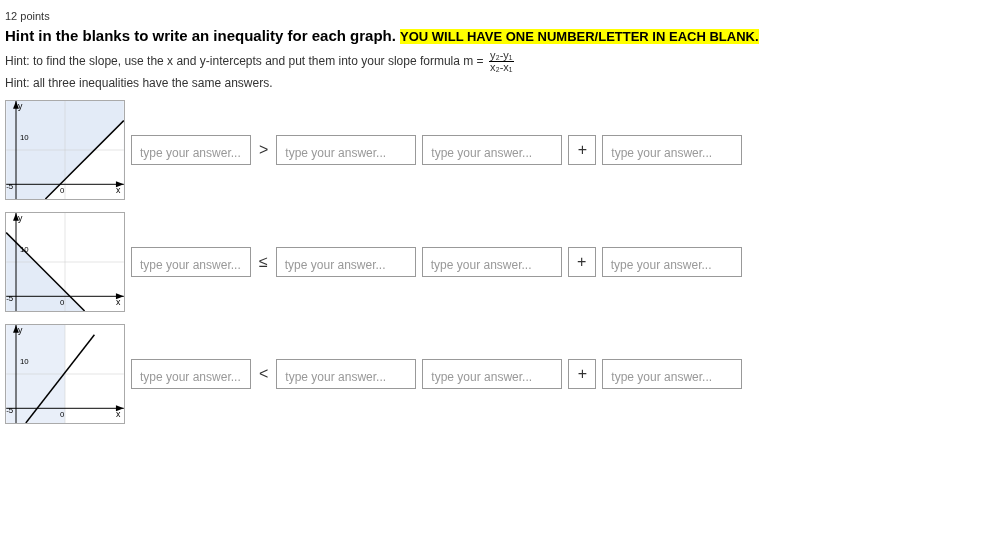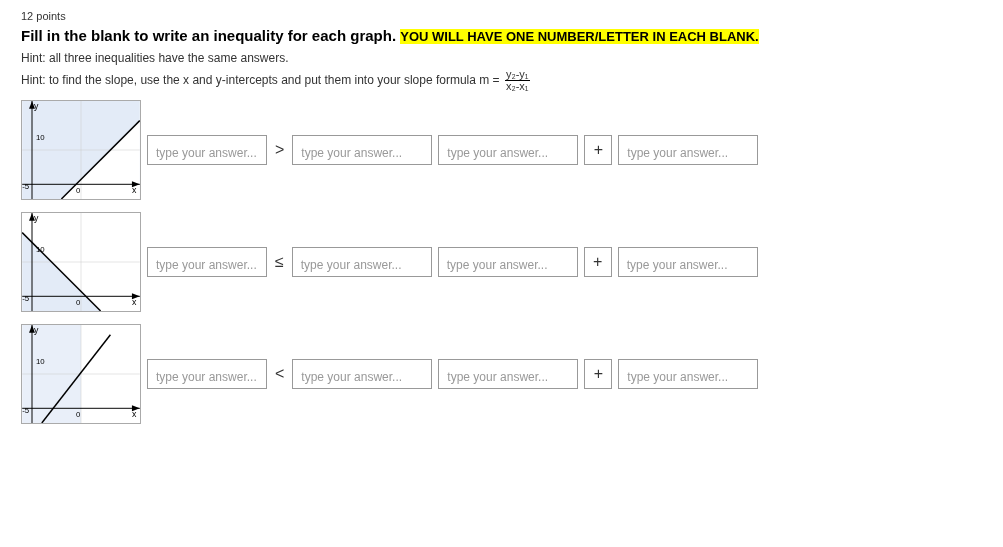--- a/index.html
+++ b/index.html
@@ -10,21 +10,21 @@
       color: #000;
       width: 1003px;
       min-height: 547px;
       overflow: hidden;
     }
 
     .page-container {
       background: #fff;
       width: 1003px;
       min-height: 547px;
-      padding: 10px 21px;
+      padding: 10px 5px;
       position: relative;
     }
 
     .points-label {
       font-size: 11px;
       color: #333;
       margin-bottom: 4px;
     }
 
     .question-title {
@@ -128,32 +128,32 @@
     }
   </style>
 </head>
 <body>
 
 <div class="page-container">
 
   <div class="points-label">12 points</div>
 
   <div class="question-title">
-    <span>Fill in the blank to write an inequality for each graph.</span>
+    <span>Hint in the blanks to write an inequality for each graph.</span>
     <span class="highlight">YOU WILL HAVE ONE NUMBER/LETTER IN EACH BLANK.</span>
   </div>
 
-  <div class="hint-line">Hint: all three inequalities have the same answers.</div>
   <div class="hint-line">
     <span>Hint: to find the slope, use the x and y-intercepts and put them into your slope formula m =</span>
     <span class="fraction">
       <span class="num">y₂-y₁</span>
       <span class="den">x₂-x₁</span>
     </span>
   </div>
+  <div class="hint-line">Hint: all three inequalities have the same answers.</div>
 
   <div class="inequalities-section">
 
     <div class="inequality-row">
       <div class="graph-box">
         <svg class="graph-svg" viewBox="0 0 120 100">
 
           <polygon points="0,0 120,0 120,100 0,100" fill="#c8d8f0" opacity="0.5"></polygon>
 
           <polygon points="40,100 120,20 120,100" fill="#ffffff"></polygon>

